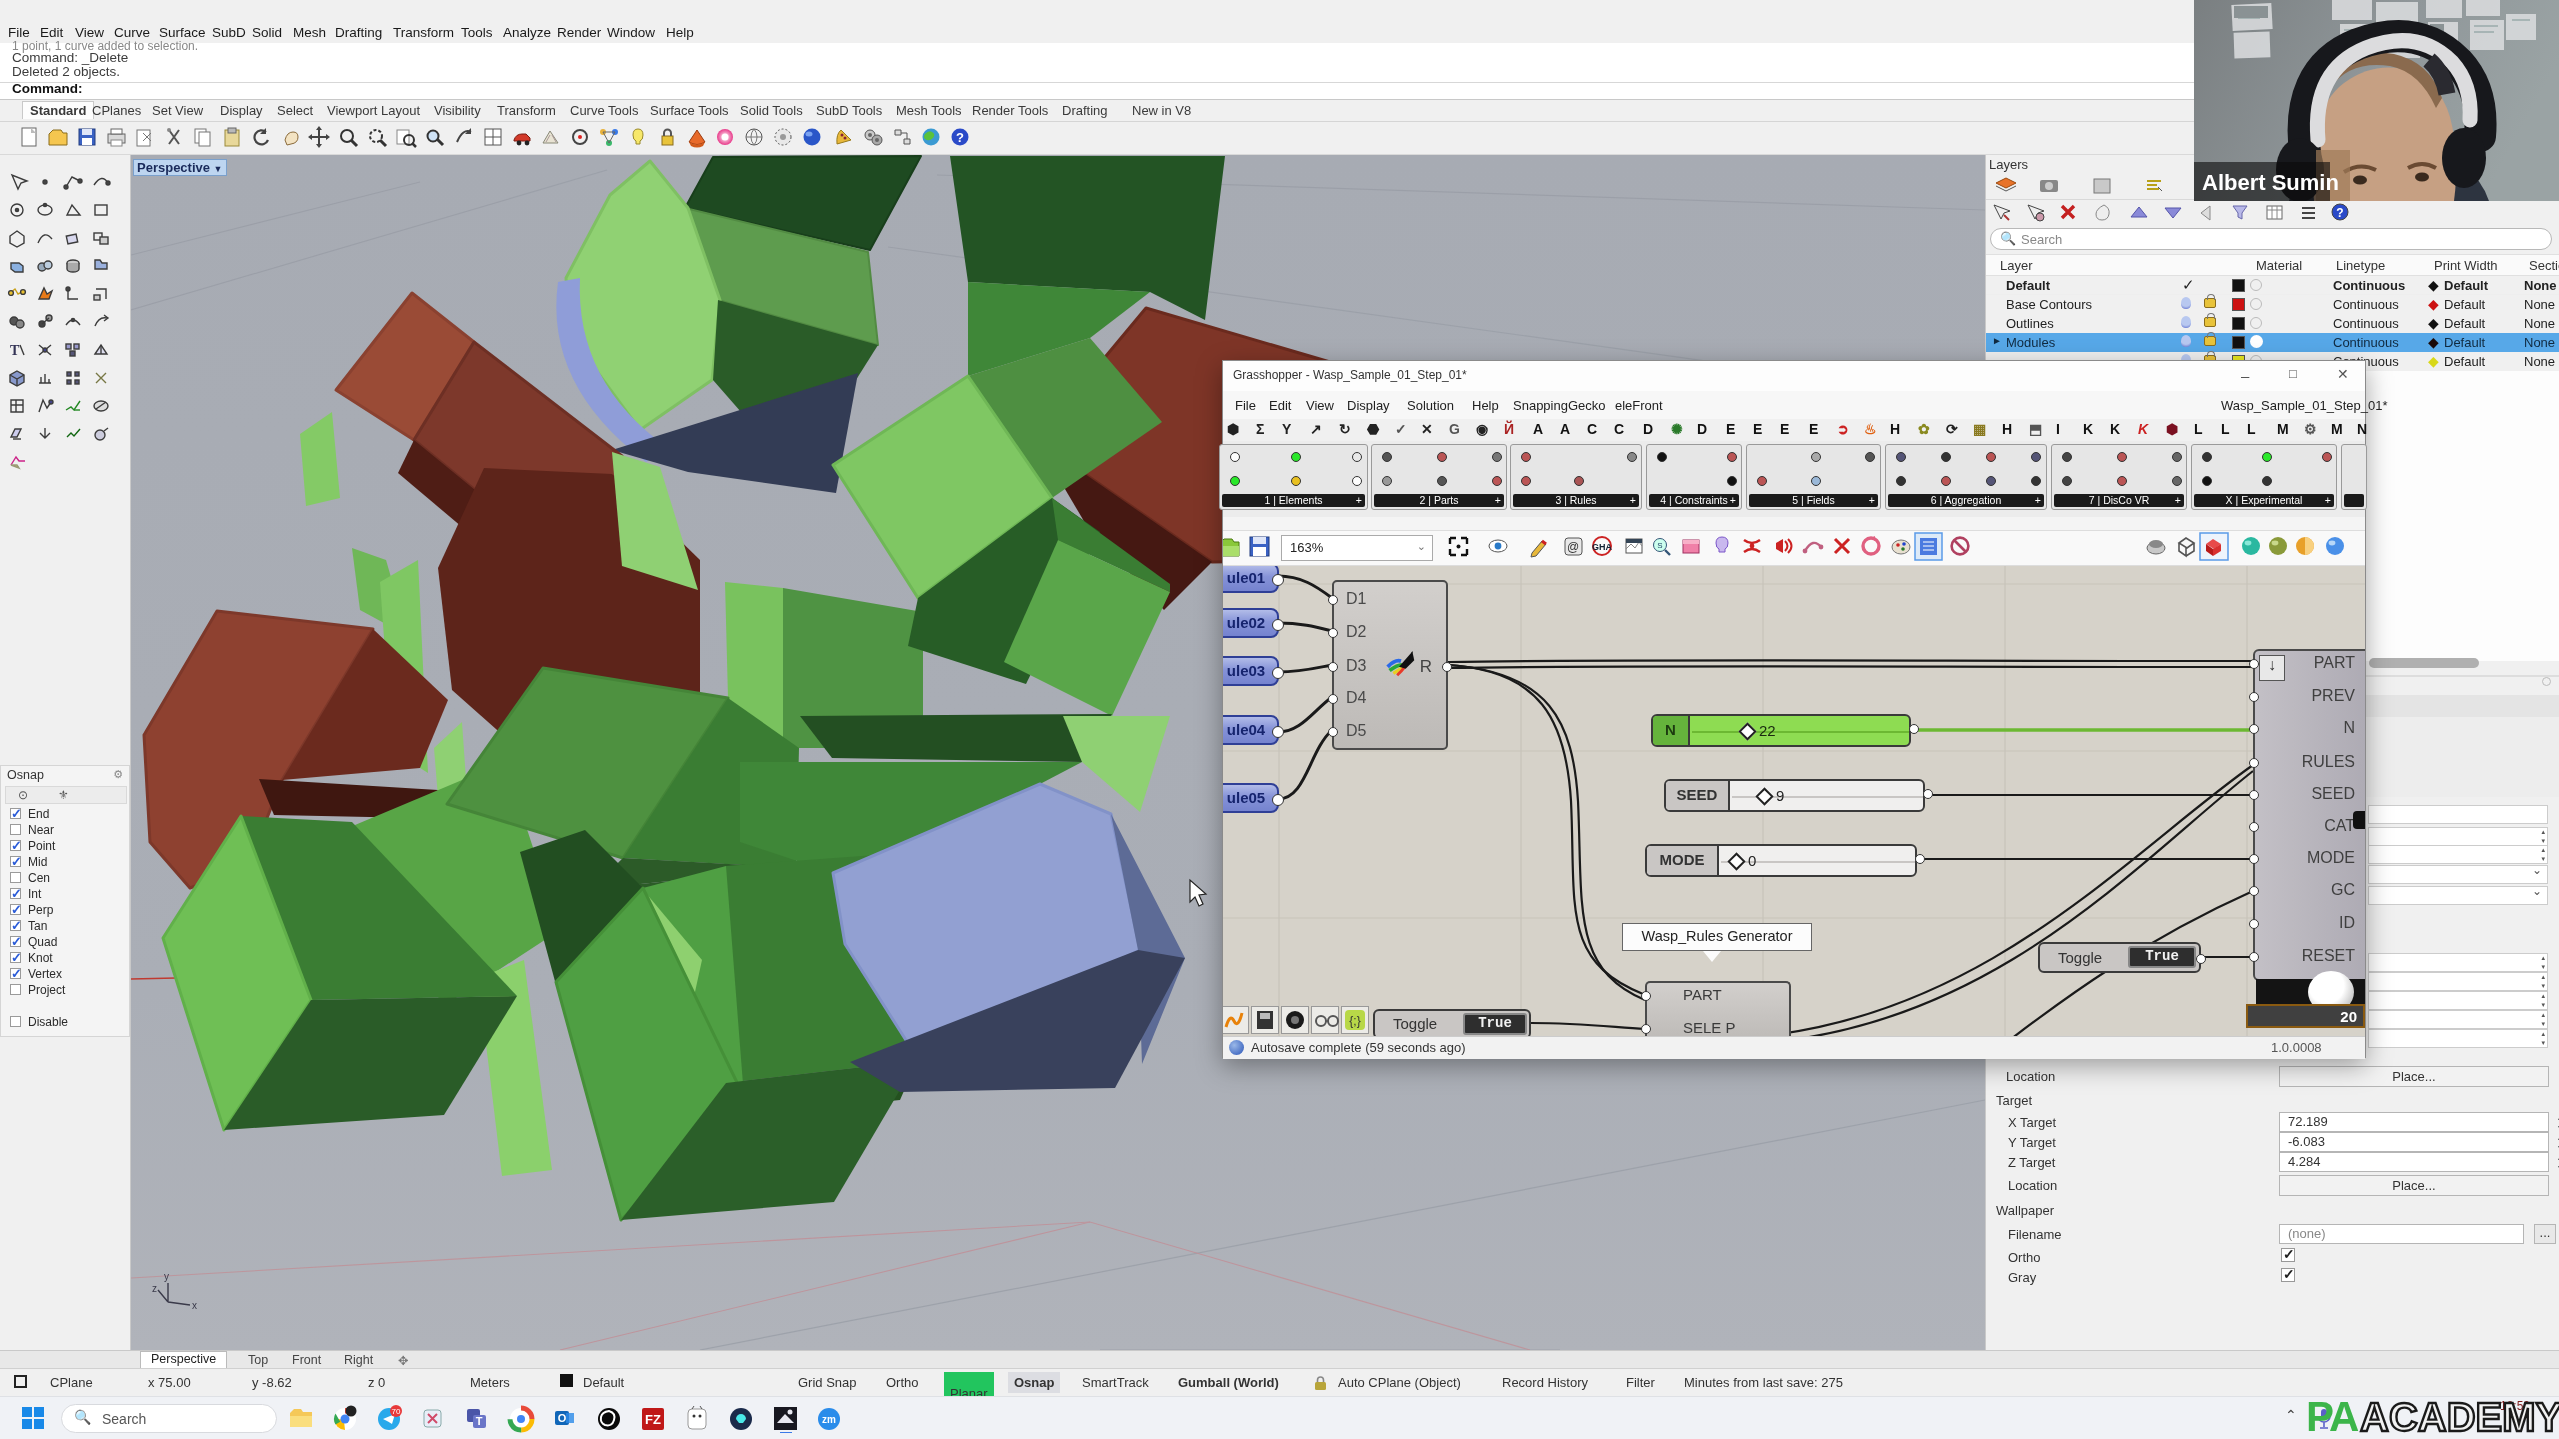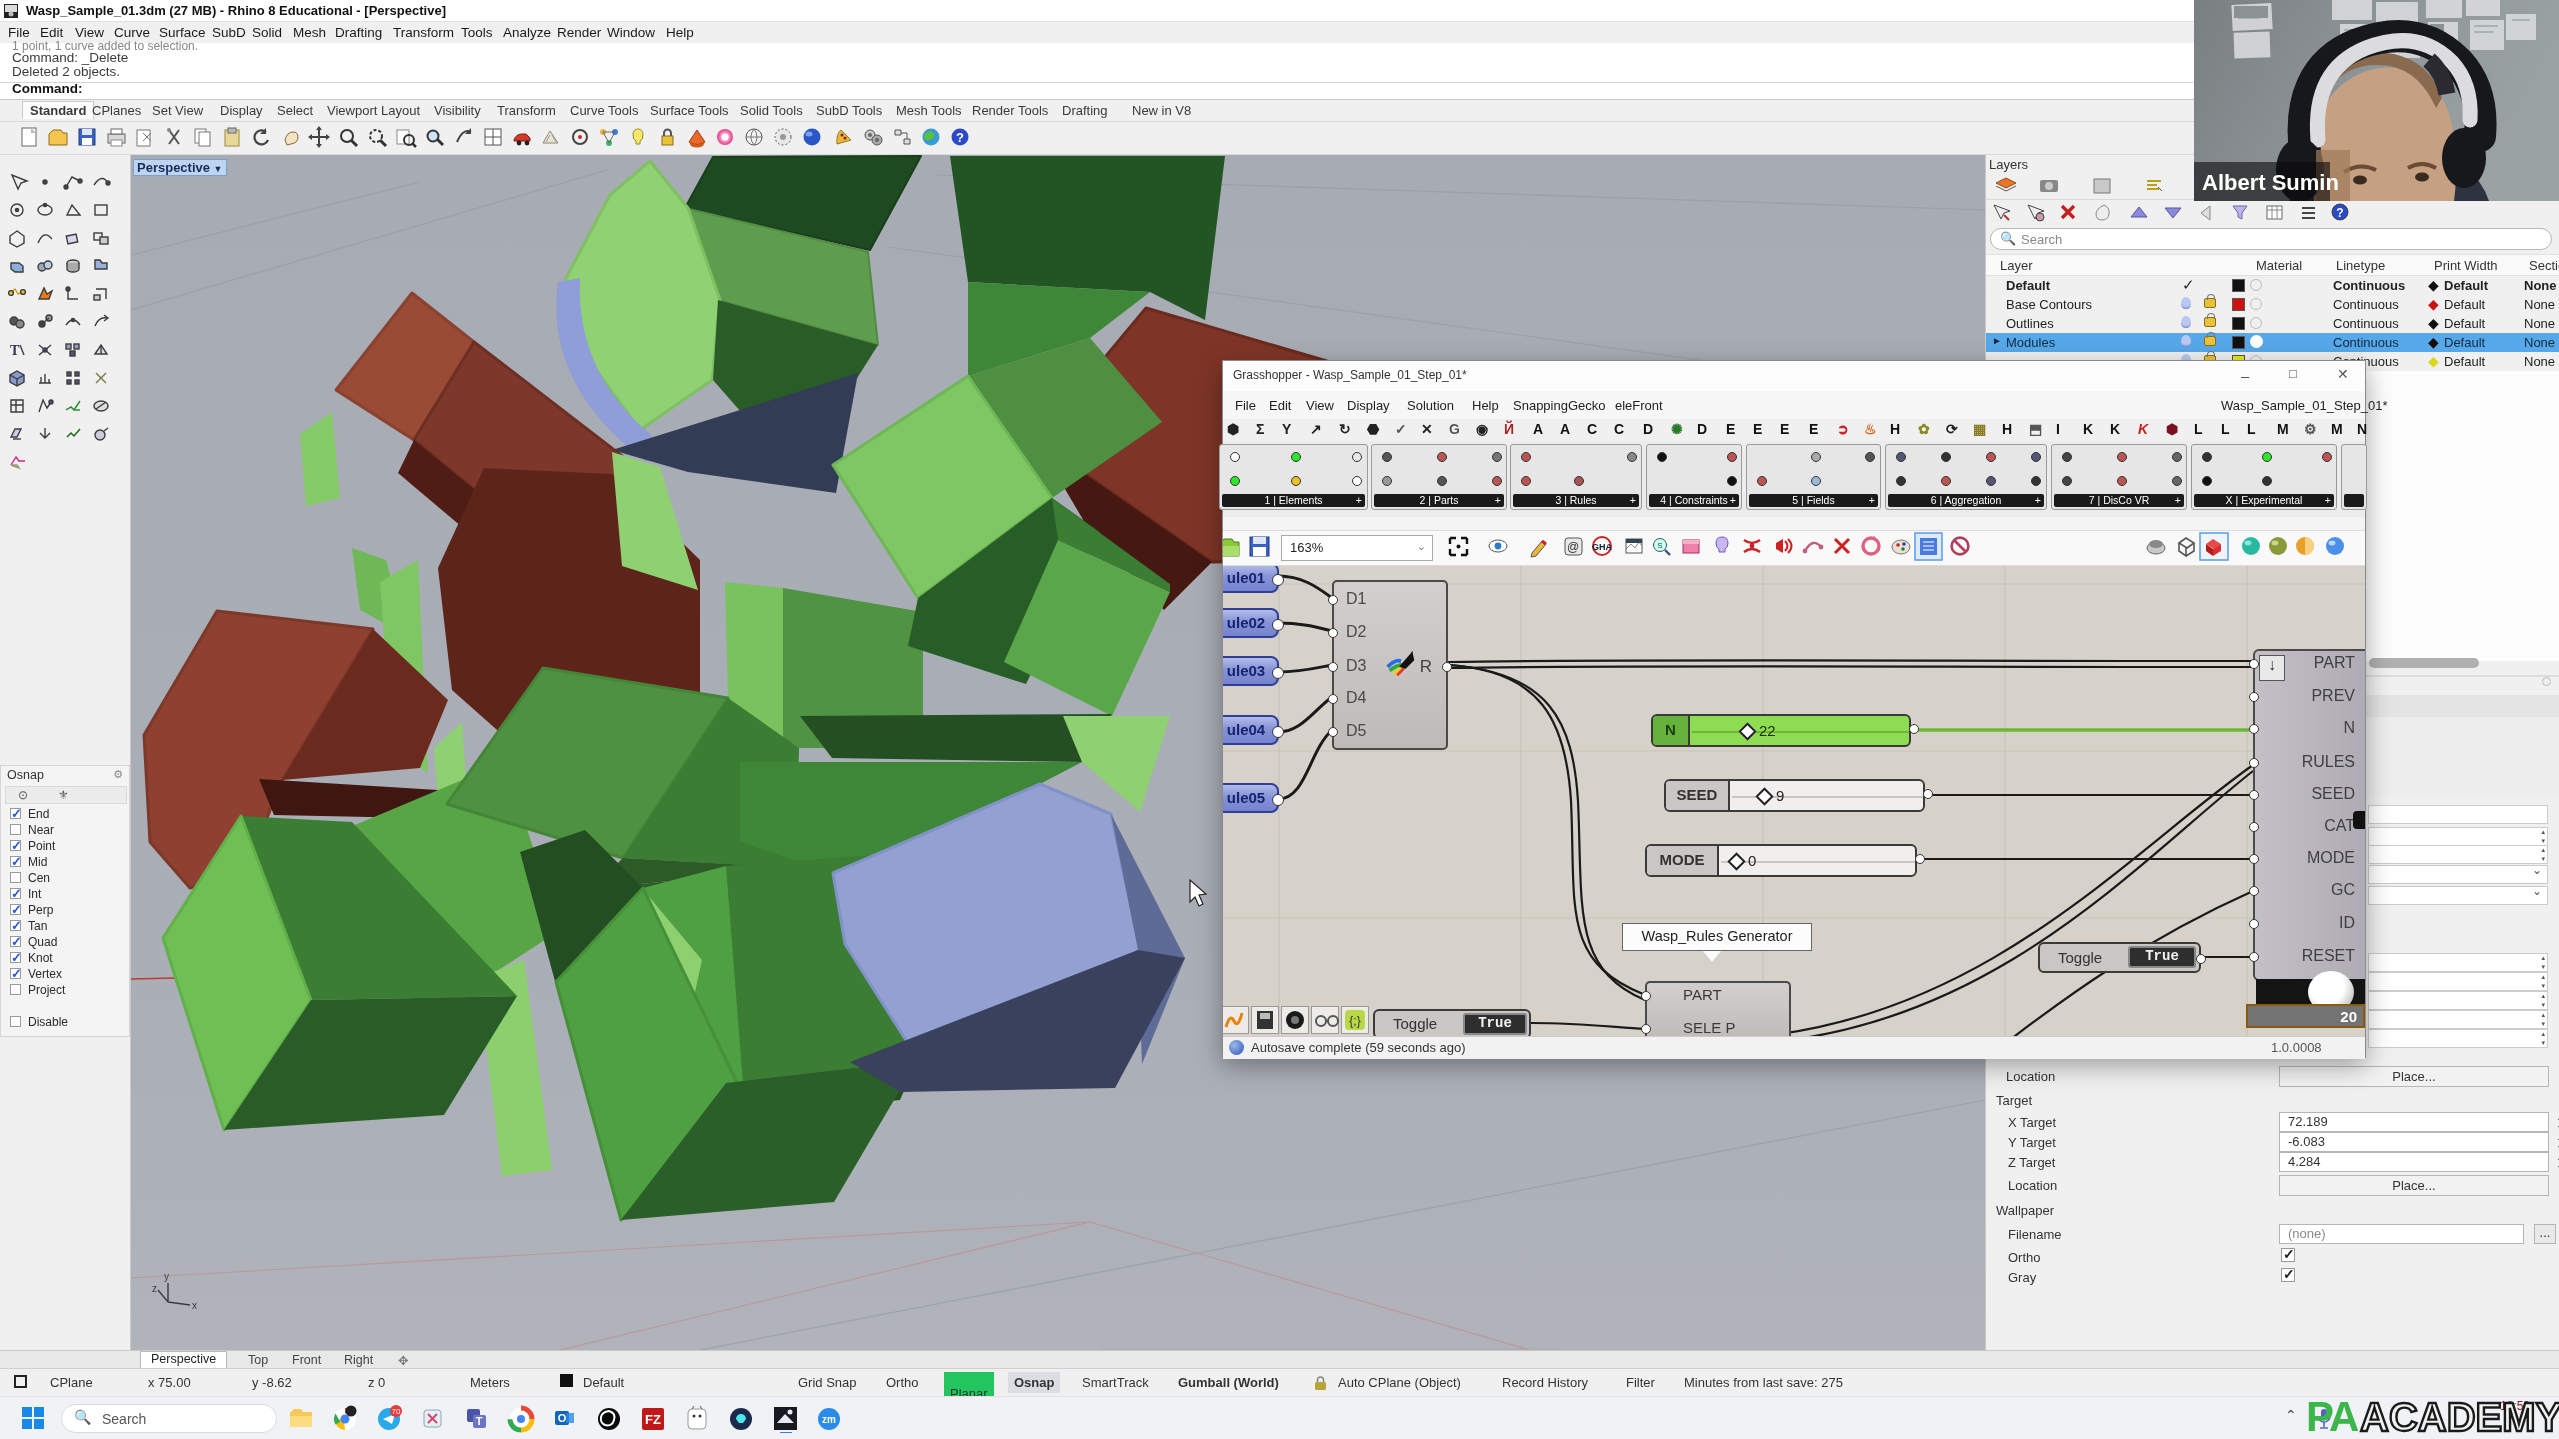--- a/index.html
+++ b/index.html
@@ -51,28 +51,20 @@
 .dmd { position:absolute; top:9px; width:13px; height:13px; background:#fff; border:2px solid #222; transform:rotate(45deg); }
 .cic { position:absolute; top:0; width:28px; height:28px; background:rgba(255,255,255,0.55); border:1px solid #999; }
 .ghp { position:absolute; top:3px; height:66px; background:#e6e6e6; border:1.5px solid #9a9a9a; border-radius:3px; }
 .ghp .bar { position:absolute; left:2px; right:2px; bottom:2px; height:13px; background:#1a1a1a; border-radius:2px; color:#fff; font-size:10.5px; text-align:center; line-height:13px; }
 .ghp .bar i { font-style:normal; position:absolute; right:3px; }
 .gdot { position:absolute; width:10px; height:10px; border-radius:50%; }
 </style>
 </head>
 <body>
 <div id="app">
-<div class="abs" id="titlebar">
-  <svg class="abs" style="left:3px;top:3px" width="16" height="16">
-        <rect x="1" y="1" width="14" height="14" fill="#222"></rect>
-        <rect x="2" y="2" width="12" height="7" fill="#dcdcdc"></rect>
-        <circle cx="8" cy="11" r="2.5" fill="#bbb"></circle>
-      </svg>
-  <span class="abs" style="left:26px;top:3px;font-weight:bold">Wasp_Sample_01.3dm (27 MB) - Rhino 8 Educational - [Perspective]</span>
-</div>
 <div class="abs" id="menubar">
   <span class="mitem" style="left:8px">File</span>
       <span class="mitem" style="left:40px">Edit</span>
       <span class="mitem" style="left:75px">View</span>
       <span class="mitem" style="left:114px">Curve</span>
       <span class="mitem" style="left:159px">Surface</span>
       <span class="mitem" style="left:212px">SubD</span>
       <span class="mitem" style="left:252px">Solid</span>
       <span class="mitem" style="left:293px">Mesh</span>
       <span class="mitem" style="left:335px">Drafting</span>
@@ -1241,21 +1233,21 @@
           <span class="rlab" style="top:198px">MODE</span>
           <span class="rlab" style="top:230px">GC</span>
           <span class="rlab" style="top:263px">ID</span>
           <span class="rlab" style="top:296px">RESET</span>
       <div class="abs" style="left:4px;top:4px;width:26px;height:26px;background:#e8e8e8;border:1.5px solid #555;text-align:center"><span style="font-size:16px;color:#333">↓</span></div>
       <div class="abs" style="right:-8px;top:160px;width:20px;height:18px;background:#111;border-radius:4px"></div>
     </div>
 
     <div class="abs" style="left:1033px;top:413px;width:109px;height:26px;background:#141414"></div>
     <div class="abs" style="left:1085px;top:405px;width:46px;height:42px;background:radial-gradient(circle at 40% 35%,#ffffff 45%,#c9c9c9 75%,#9a9a9a);border-radius:50%"></div>
-    <div class="abs" style="left:1023px;top:438px;width:119px;height:24px;background:#737373;border:2px solid #8a5a10">
+    <div class="abs" style="left:1023px;top:438px;width:119px;height:24px;background:#404040;border:2px solid #8a5a10">
           <span class="abs" style="right:6px;top:2px;color:#fff;font-weight:bold;font-size:15px">20</span>
         </div>
 
     <div class="abs" style="left:0px;top:440px;width:136px;height:30px">
       <div class="cic" style="left:-2px"><svg width="26" height="26">
               <path d="M4 20 q4 -14 8 -6 q4 8 8 -8" stroke="#e8820a" stroke-width="3" fill="none"></path>
             </svg></div>
       <div class="cic" style="left:28px"><svg width="26" height="26">
               <rect x="5" y="4" width="16" height="18" fill="#333"></rect>
               <rect x="8" y="6" width="10" height="6" fill="#bbb"></rect>

